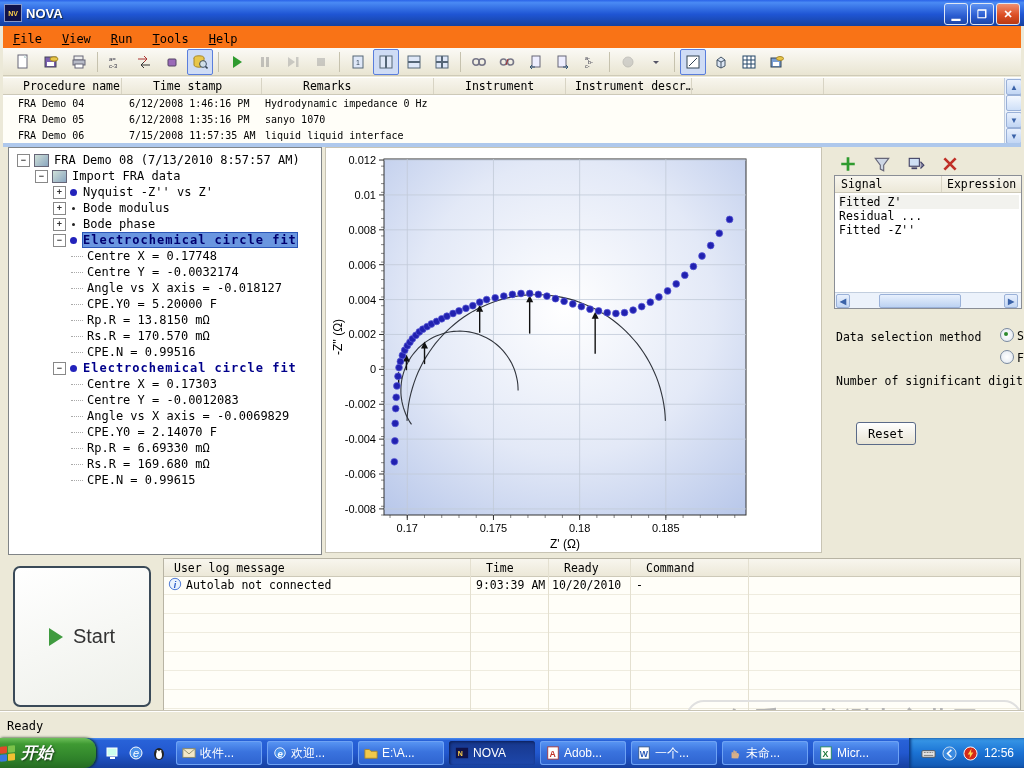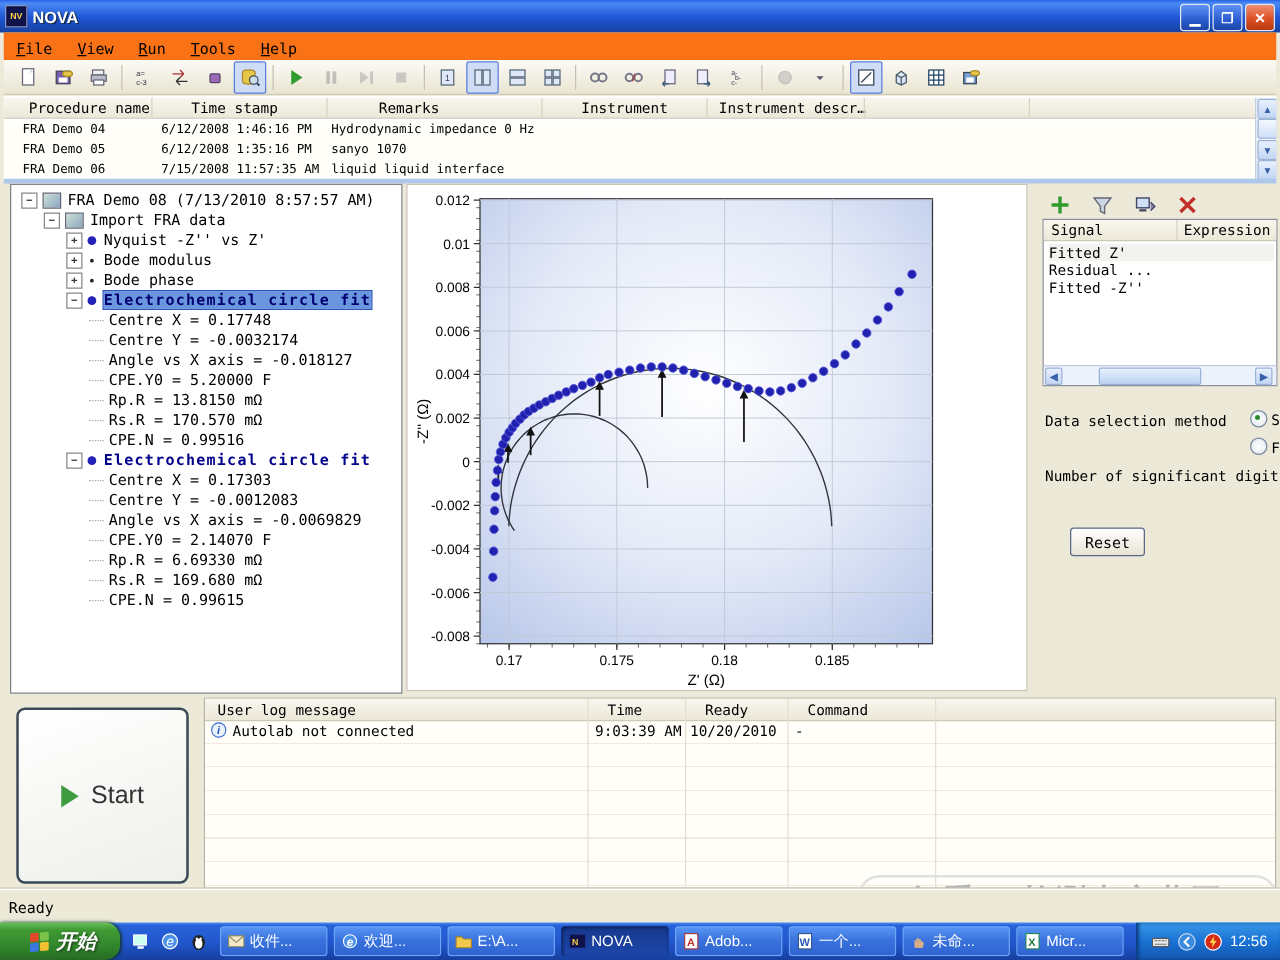--- a/index.html
+++ b/index.html
@@ -89,21 +89,21 @@
   #statusbar{position:absolute;left:0px;top:711px;width:1024px;height:27px;background:#ece9d8;border-top:1px solid #fff;
     box-shadow:0 -1px 0 #c8c4b4;font-size:12px;}
   #statusbar .txt{position:absolute;left:7px;top:7px;}
   
   #watermark{position:absolute;left:686px;top:700px;width:332px;height:36px;border:2px solid #e0e0e0;border-radius:18px;
     display:flex;align-items:center;justify-content:center;color:#b4b4b4;
     font:700 25px "Liberation Sans","DejaVu Sans",sans-serif;letter-spacing:2px;text-shadow:1px 1px 0 #fff;}
   
   #taskbar{position:absolute;left:0;top:738px;width:1024px;height:30px;
     background:linear-gradient(180deg,#4b8ef1 0%,#2862d8 8%,#2258cf 50%,#163f9e 100%);display:flex;align-items:center;}
-  #tb-start{height:30px;width:96px;border-radius:0 12px 12px 0;display:flex;align-items:center;gap:6px;padding-left:24px;box-sizing:border-box;
+  #tb-start{height:30px;width:96px;border-radius:0 12px 12px 0;display:flex;align-items:center;gap:6px;padding-left:0;box-sizing:border-box;
     background:linear-gradient(180deg,#6cbf59 0%,#3f9a33 20%,#2f822a 70%,#256b22 100%);box-shadow:1px 0 3px #0a2a0a;
     color:#fff;font:italic 700 16px "Liberation Sans","DejaVu Sans",sans-serif;text-shadow:1px 1px 2px #1a3a1a;}
   .flag{display:grid;grid-template-columns:7px 7px;grid-template-rows:7px 7px;gap:1px;transform:skewY(-6deg);}
   .flag i{border-radius:1px;}
   #quick{display:flex;align-items:center;gap:5px;padding:0 8px;}
   .ql-icon{width:18px;height:18px;display:flex;align-items:center;justify-content:center;}
   #tasks{display:flex;align-items:center;gap:5px;flex:1;}
   .task{width:86px;height:24px;border-radius:3px;display:flex;align-items:center;gap:4px;padding:0 5px;box-sizing:border-box;
     background:linear-gradient(180deg,#5a97f4,#3a73de 45%,#2e63cf);box-shadow:inset 0 0 0 1px #6ea2f4;
     color:#fff;font:12px "Liberation Sans","DejaVu Sans",sans-serif;overflow:hidden;white-space:nowrap;}

